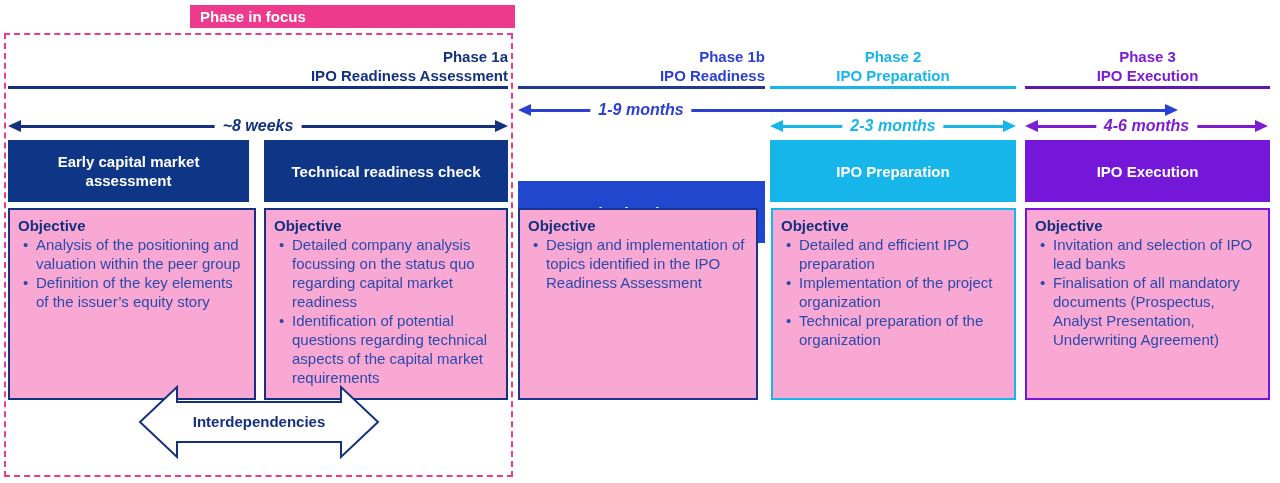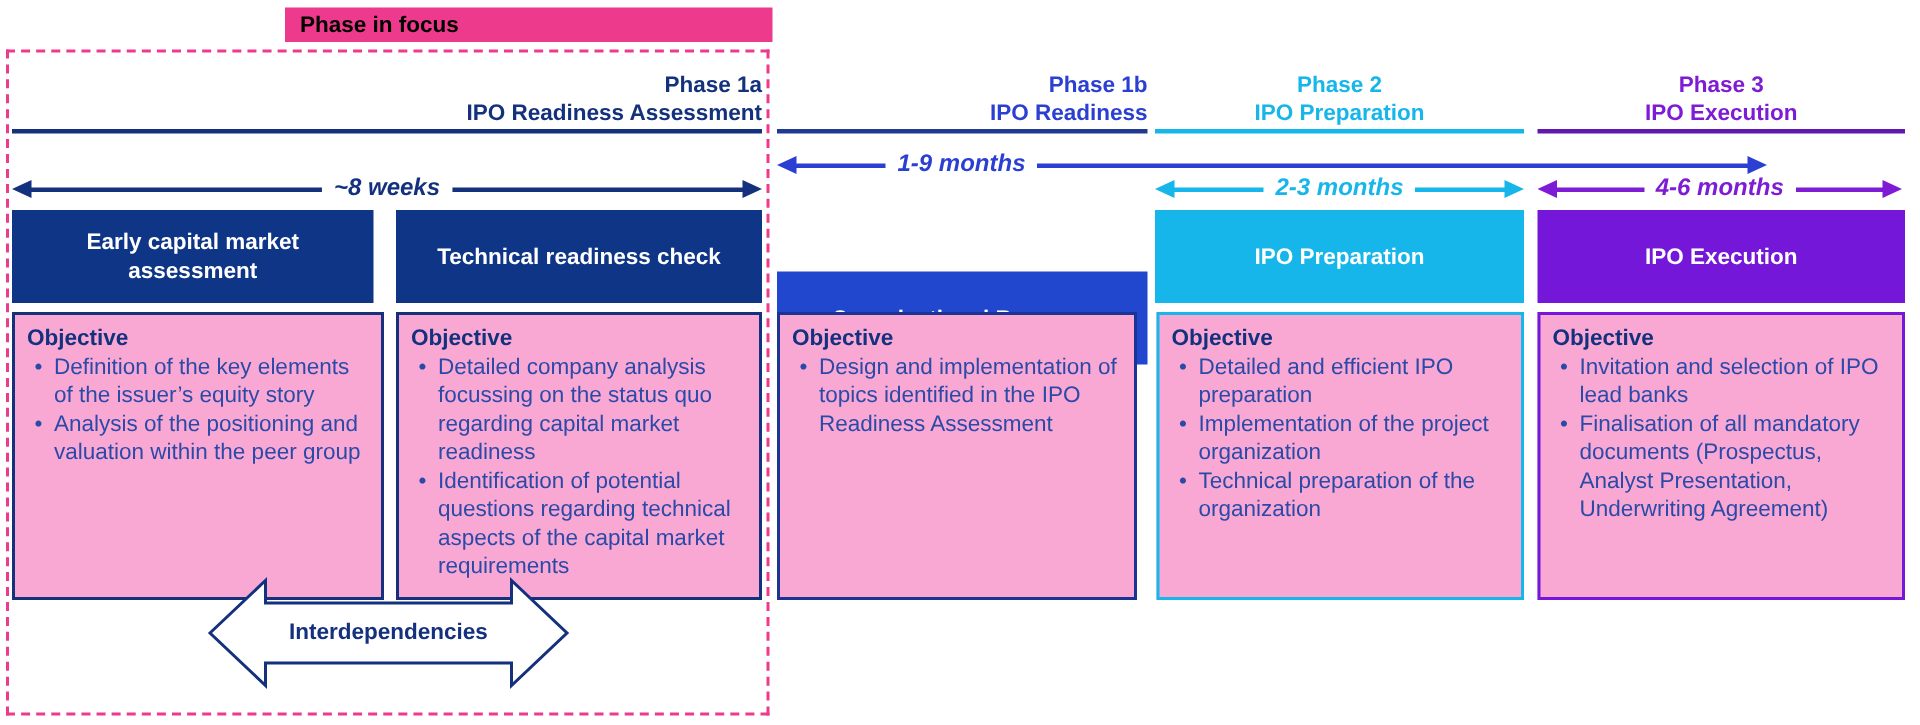--- a/index.html
+++ b/index.html
@@ -3,21 +3,21 @@
 <meta charset="utf-8">
 <style>
   html,body { margin:0; padding:0; background:#ffffff; }
   .canvas {
     position:relative; width:1280px; height:483px; background:#ffffff;
     font-family:"Liberation Sans", sans-serif; overflow:hidden;
   }
   
   .banner {
     position:absolute; left:190px; top:5px; width:325px; height:23px;
-    background:#EE3A8C; color:#000000; font-weight:bold; font-size:15px;
+    background:#EE3A8C; color:#ffffff; font-weight:bold; font-size:15px;
     line-height:23px; padding-left:10px; box-sizing:border-box;
   }
   
   .focus-outline {
     position:absolute; left:4px; top:33px; width:509px; height:444px;
     border:2px dashed #EE3A8C; box-sizing:border-box;
   }
   
   .ptitle { position:absolute; top:47px; text-align:center; font-weight:bold;
             font-size:15px; line-height:19px; }
@@ -146,22 +146,22 @@
   <div class="hdr h4">
     <span>IPO Preparation</span>
   </div>
   <div class="hdr h5">
     <span>IPO Execution</span>
   </div>
 
   <div class="obj o1">
     <div class="oh">Objective</div>
     <ul class="bl">
+      <li class="bi">Analysis of the positioning and valuation within the peer group</li>
       <li class="bi">Definition of the key elements of the issuer’s equity story</li>
-      <li class="bi">Analysis of the positioning and valuation within the peer group</li>
     </ul>
   </div>
   <div class="obj o2">
     <div class="oh">Objective</div>
     <ul class="bl">
       <li class="bi">Detailed company analysis focussing on the status quo regarding capital market readiness</li>
       <li class="bi">Identification of potential questions regarding technical aspects of the capital market requirements</li>
     </ul>
   </div>
   <div class="obj o3">

